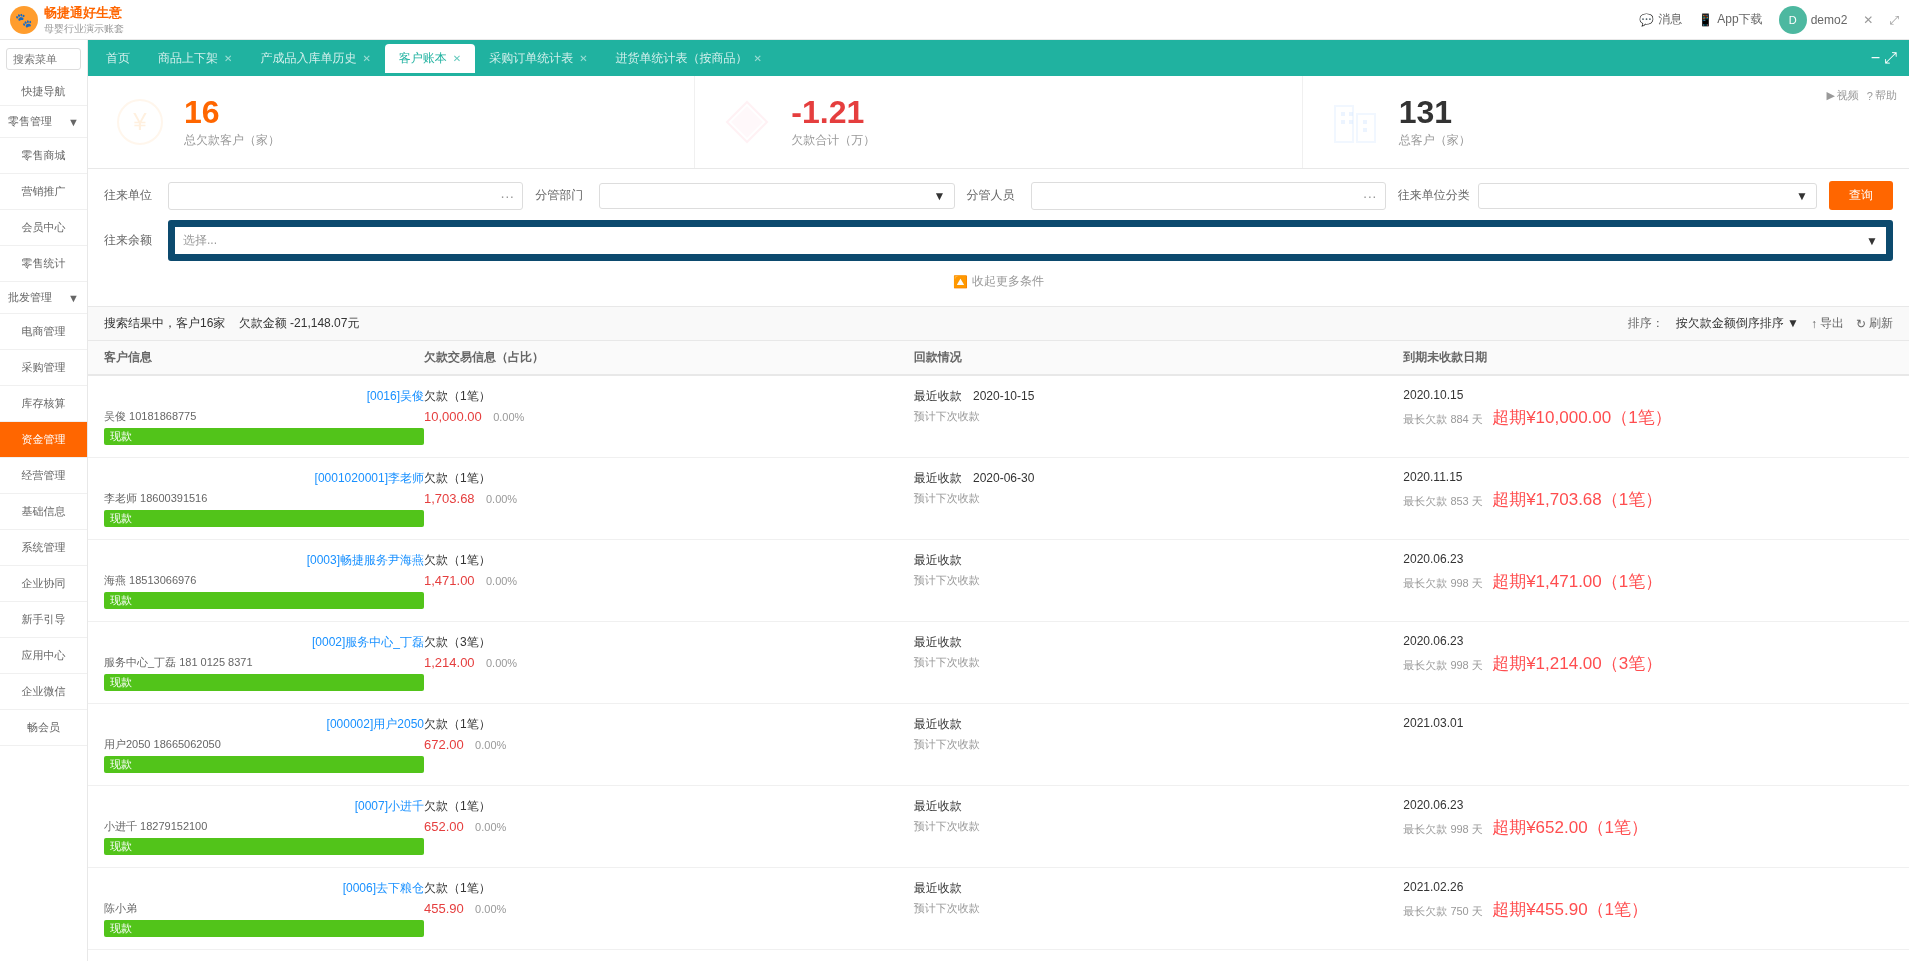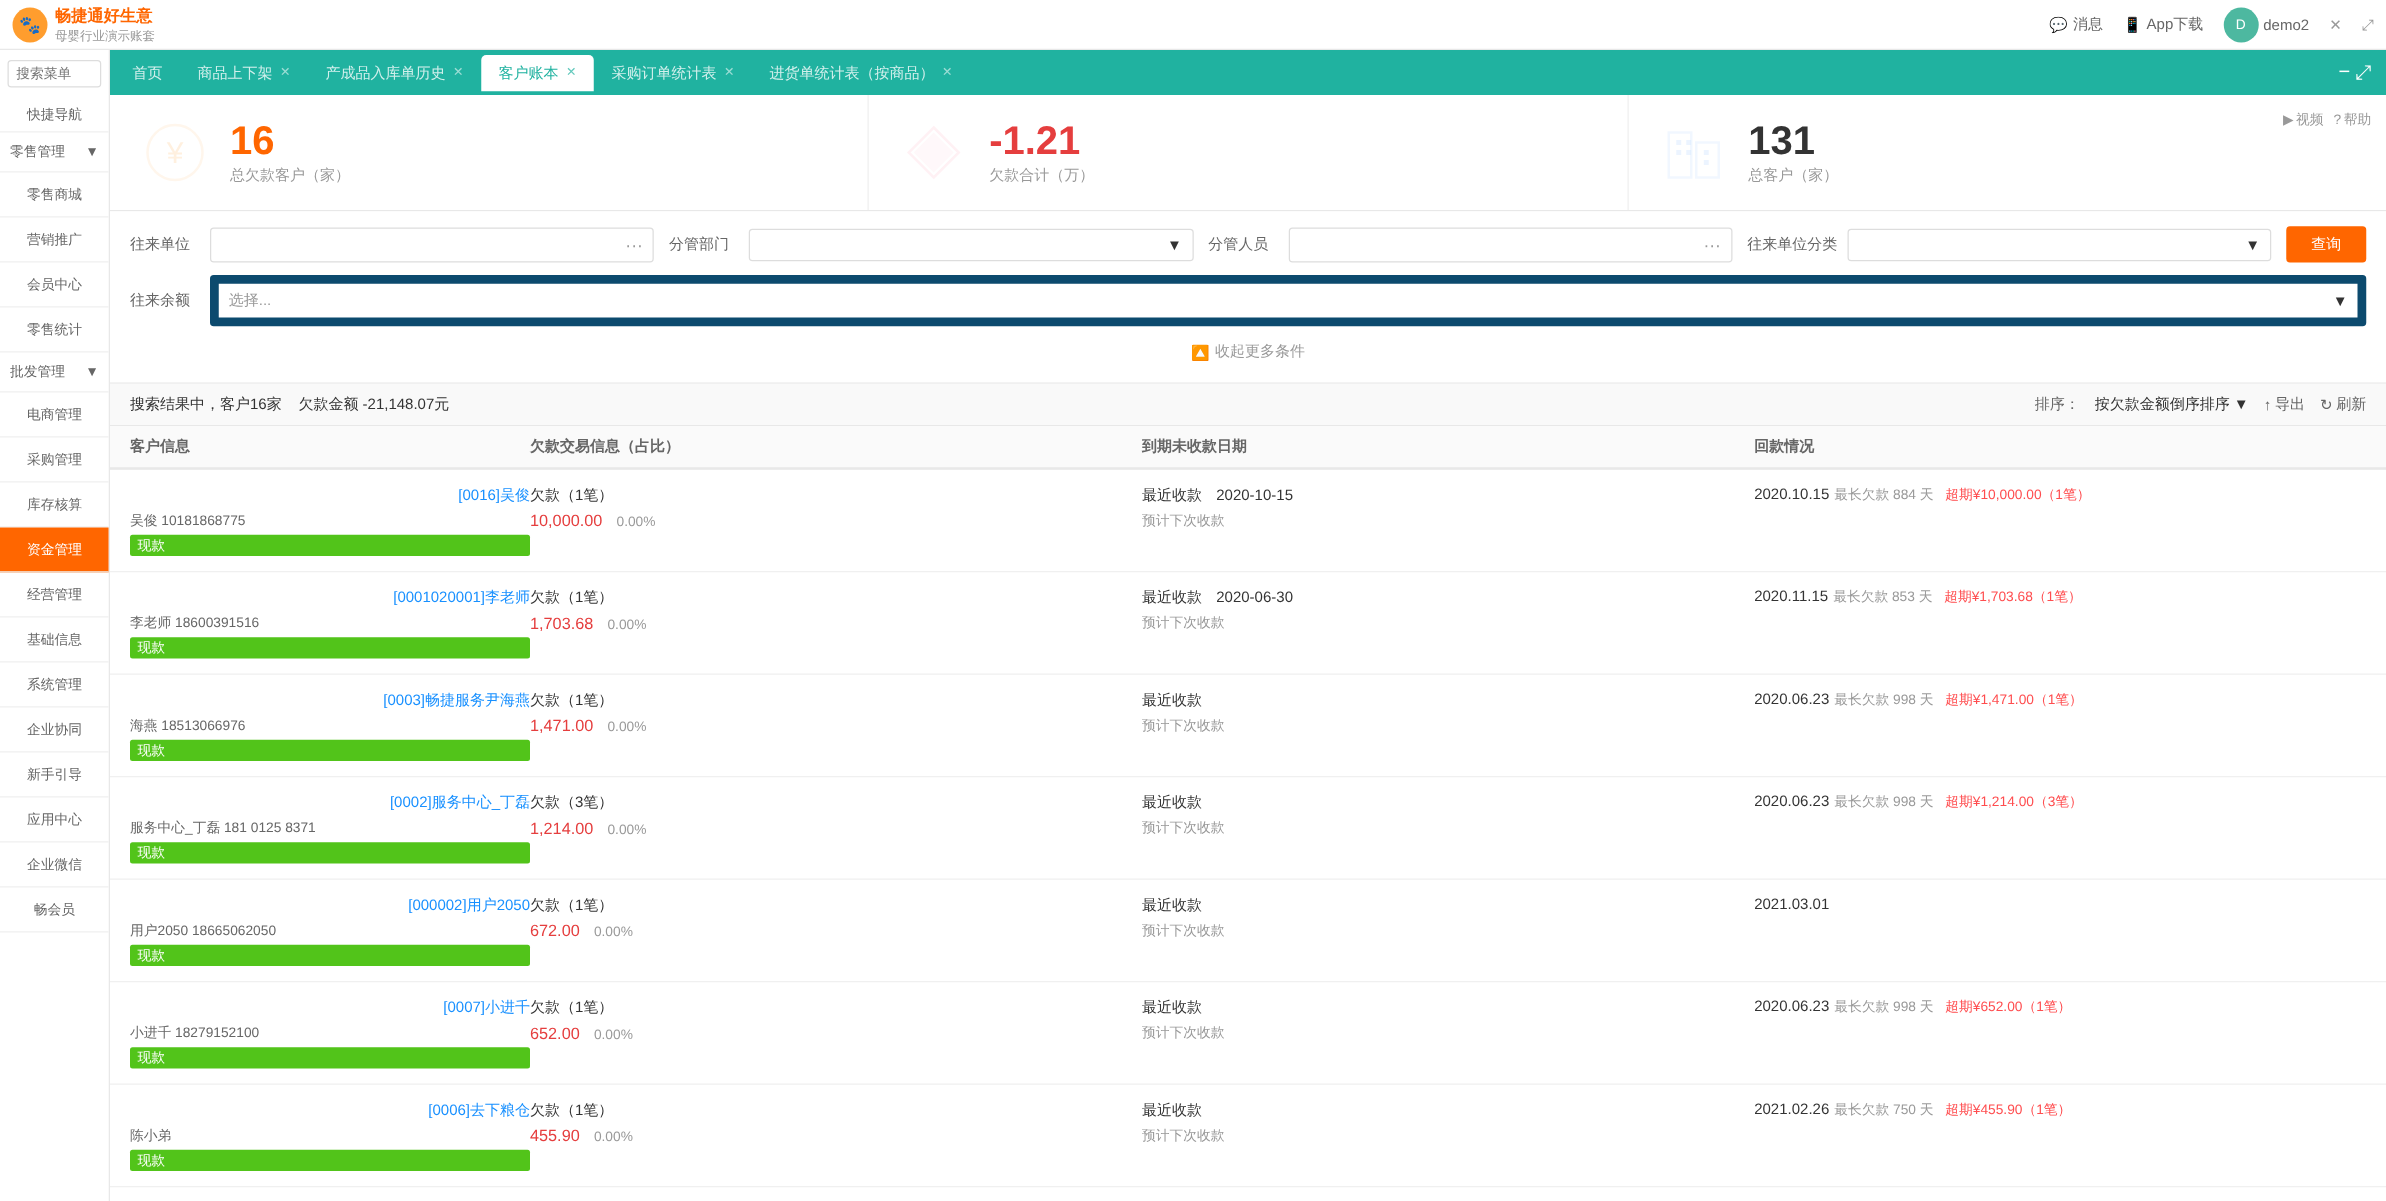--- a/index.html
+++ b/index.html
@@ -79,23 +79,23 @@
     .customer-info { display: flex; flex-direction: column; gap: 4px; }
     .customer-name { color: #1890ff; font-size: 12px; cursor: pointer; text-align: right; }
     .customer-phone { color: #666; font-size: 11px; }
     .customer-tag { display: inline-block; padding: 1px 6px; border-radius: 2px; font-size: 11px; color: white; }
     .tag-green { background: #52c41a; }
     .debt-info { display: flex; flex-direction: column; gap: 4px; }
     .debt-amount { color: #e53e3e; font-size: 13px; font-weight: 500; }
     .debt-percent { color: #999; font-size: 11px; margin-left: 8px; }
     .recovery-info { display: flex; flex-direction: column; gap: 4px; }
     .recovery-next { color: #999; font-size: 11px; }
-    .due-info { display: flex; gap: 4px; }
+    .due-info { display: flex; flex-direction: column; gap: 4px; }
     .due-date { color: #333; font-size: 12px; }
-    .due-overdue { color: #ff4d4f; font-size: 11px; cursor: pointer; }
+    .due-overdue { color: #ff4d4f; font-size: 17px; cursor: pointer; }
 
     
     .table-area::-webkit-scrollbar { width: 6px; }
     .table-area::-webkit-scrollbar-track { background: #f1f1f1; }
     .table-area::-webkit-scrollbar-thumb { background: #ccc; border-radius: 3px; }
 
     .filter-second-row { display: flex; align-items: center; gap: 12px; }
   </style>
 </head>
 <body>
@@ -316,22 +316,22 @@
             <span>↻</span>
             <span>刷新</span>
           </span>
         </div>
       </div>
 
       <div class="table-area">
         <div class="table-header">
           <div>客户信息</div>
           <div>欠款交易信息（占比）</div>
+          <div>回款情况</div>
           <div>到期未收款日期</div>
-          <div>回款情况</div>
         </div>
 
         <div class="table-row">
           <div class="customer-info">
             <div class="customer-name">[0016]吴俊</div>
             <div class="customer-phone">吴俊  10181868775</div>
             <span class="customer-tag tag-green">现款</span>
           </div>
           <div class="debt-info">
             <div>

